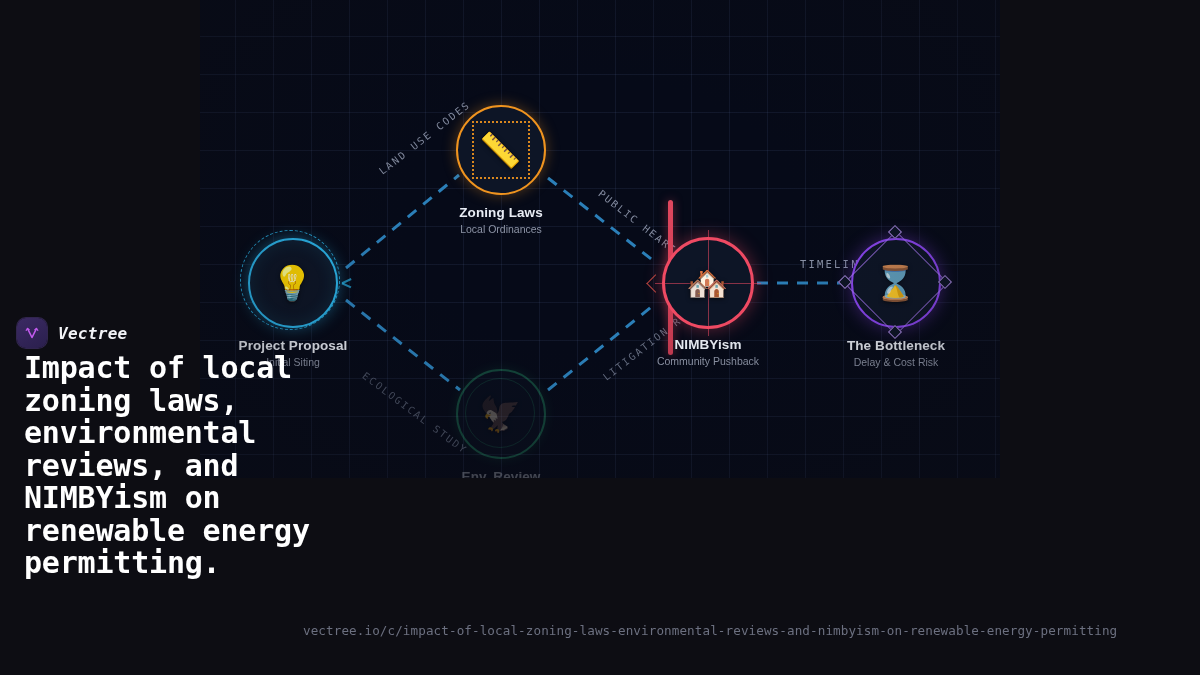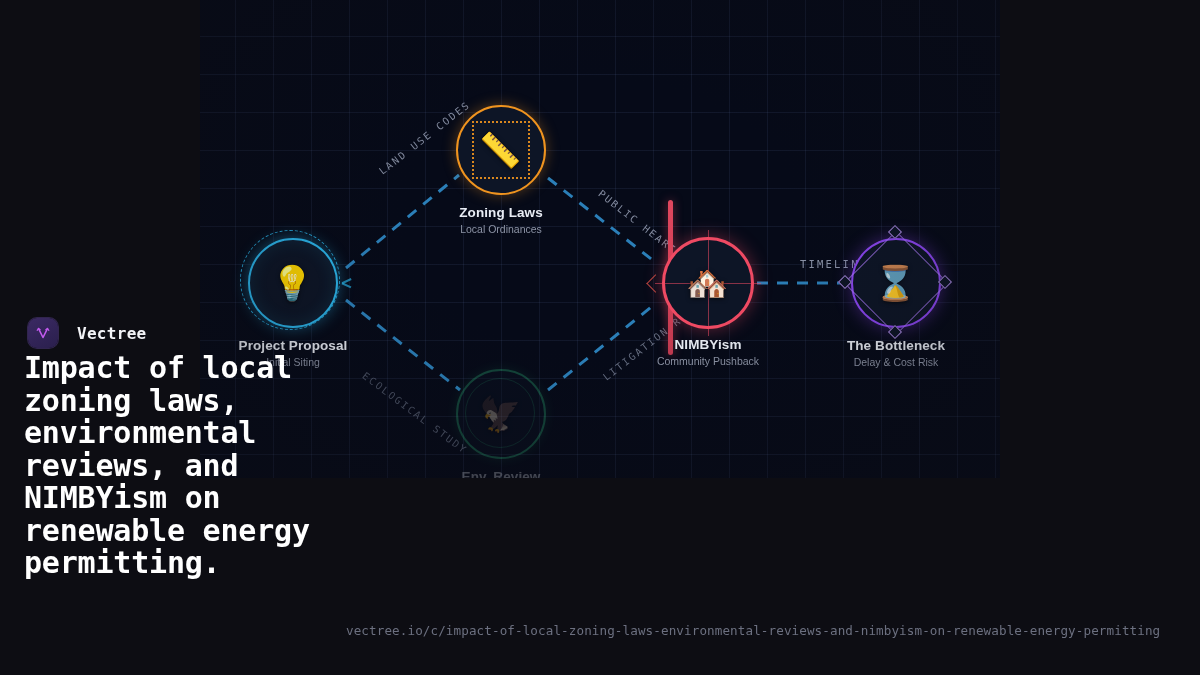--- a/index.html
+++ b/index.html
@@ -67,37 +67,37 @@
   #n-bottle .ring{border:2.5px solid #8b46f0;box-shadow:0 0 18px rgba(139,70,240,.42);}
   #n-bottle .dia{position:absolute;left:50%;top:50%;width:72px;height:72px;
     transform:translate(-50%,-50%) rotate(45deg);border:1px solid rgba(168,120,245,.75);}
   .hdl{position:absolute;width:8px;height:8px;border:1px solid rgba(190,150,250,.85);
     background:#0d1526;transform:rotate(45deg);}
 
   .arrowmark{position:absolute;width:12px;height:12px;border-left:1.5px solid #b8443f;
     border-bottom:1.5px solid #b8443f;transform:rotate(45deg);}
 
   
-  #brand{position:absolute;left:28px;top:318px;display:flex;align-items:center;gap:19px;z-index:9;}
+  #brand{position:absolute;left:17px;top:318px;display:flex;align-items:center;gap:11px;z-index:9;font-style:italic;}
   #brandmark{width:30px;height:30px;border-radius:9px;
     background:linear-gradient(150deg,#3b2a63,#2a1f4d);
     display:flex;align-items:center;justify-content:center;
     box-shadow:0 0 0 1px rgba(160,110,255,.25);}
   #brandname{font-family:"DejaVu Sans Mono","Liberation Mono",monospace;
     font-size:16px;font-weight:bold;color:#f2f3f7;letter-spacing:.3px;}
   #headline{
     position:absolute;left:24px;top:352px;width:300px;z-index:9;
     font-family:"DejaVu Sans Mono","Liberation Mono",monospace;
     font-size:30px;line-height:32.5px;font-weight:bold;color:#ffffff;
     letter-spacing:-.2px;
   }
   #urlbar{
     position:absolute;left:303px;top:623px;
     font-family:"DejaVu Sans Mono","Liberation Mono",monospace;
-    font-size:12.6px;color:#6c7080;letter-spacing:.1px;white-space:nowrap;z-index:9;margin-left:43px;
+    font-size:12.6px;color:#6c7080;letter-spacing:.1px;white-space:nowrap;z-index:9;
   }
 </style>
 </head>
 <body>
 
 <div id="root">
 
   <div id="canvas">
 
     <svg id="edges" viewBox="0 0 800 478">

